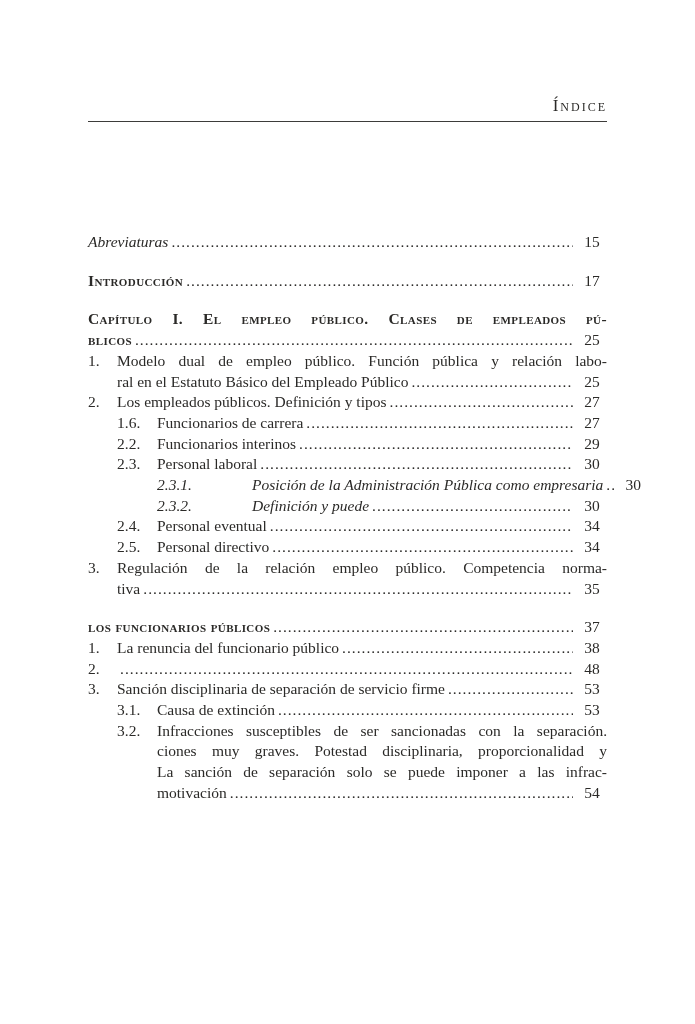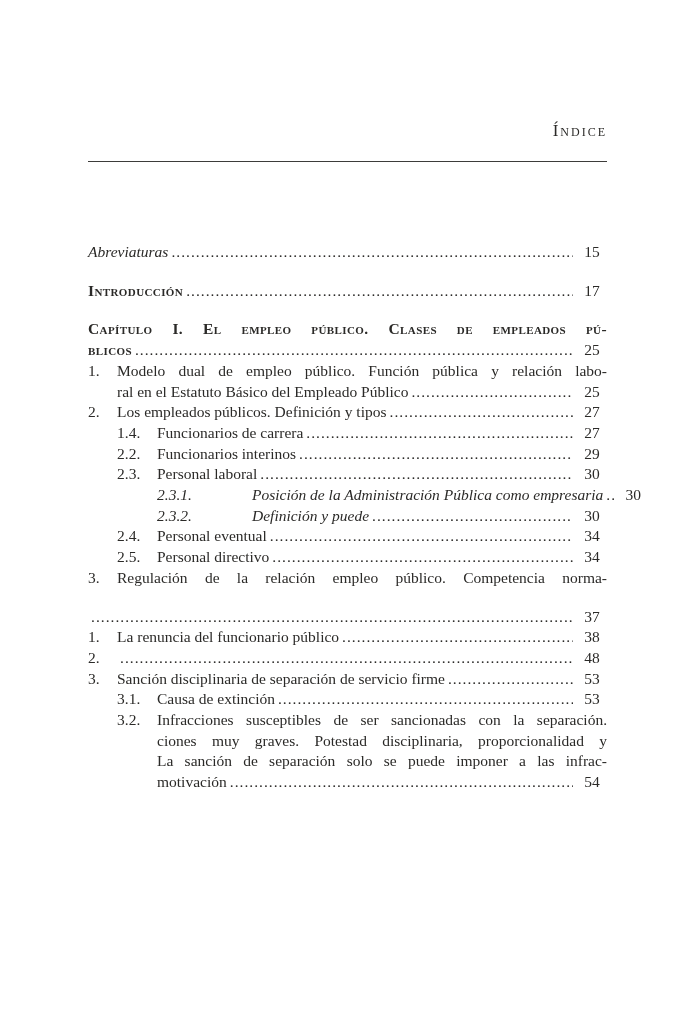--- a/index.html
+++ b/index.html
@@ -12,34 +12,34 @@
     position: relative;
     width: 695px;
     height: 1024px;
     margin: 0 auto;
     background: #ffffff;
     padding: 0 88px;
     overflow: hidden;
   }
   
   .running-header {
-    margin-top: 120px;
-    padding-bottom: 19px;
+    margin-top: 95px;
+    padding-bottom: 4px;
     border-bottom: 1.5px solid #3d3c3a;
     text-align: right;
   }
   .running-header .hdr {
     font-variant: small-caps;
     font-size: 17px;
     letter-spacing: 2px;
     line-height: 22px;
   }
   
   .toc {
-    margin-top: 80px;
+    margin-top: 110px;
     font-size: 15.5px;
     line-height: 20.7px;
   }
   .e { display: flex; }
   .gap { margin-top: 18px; }
   .lvl2 { padding-left: 29px; }
   .lvl3 { padding-left: 69px; gap: 46px; }
   .num { flex: none; }
   .num1 { width: 29px; }
   .num2 { width: 40px; }
@@ -137,21 +137,21 @@
       <div class="body">
         <div class="last">
           <span class="txt">Los empleados públicos. Definición y tipos</span>
           <span class="leader"></span>
           <span class="pg">27</span>
         </div>
       </div>
     </div>
 
     <div class="e lvl2">
-      <span class="num num2">1.4.</span>
+      <span class="num num2">1.6.</span>
       <div class="body">
         <div class="last">
           <span class="txt">Funcionarios de carrera</span>
           <span class="leader"></span>
           <span class="pg">27</span>
         </div>
       </div>
     </div>
 
     <div class="e lvl2">
@@ -217,26 +217,32 @@
           <span class="leader"></span>
           <span class="pg">34</span>
         </div>
       </div>
     </div>
 
     <div class="e">
       <span class="num num1">3.</span>
       <div class="body">
         <div class="line">Regulación de la relación empleo público. Competencia norma-</div>
+        <div class="last">
+          <span class="txt">tiva</span>
+          <span class="leader"></span>
+          <span class="pg">35</span>
+        </div>
       </div>
     </div>
 
     <div class="e gap">
       <div class="body">
         <div class="last">
+          <span class="txt sc">los funcionarios públicos</span>
           <span class="leader"></span>
           <span class="pg">37</span>
         </div>
       </div>
     </div>
 
     <div class="e">
       <span class="num num1">1.</span>
       <div class="body">
         <div class="last">

